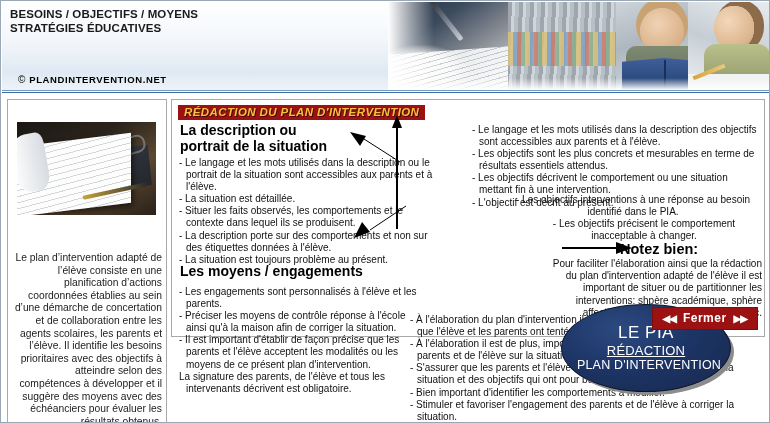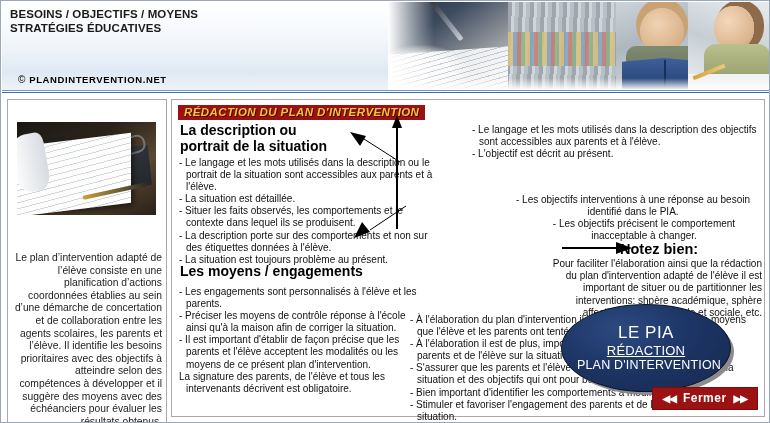--- a/index.html
+++ b/index.html
@@ -123,21 +123,21 @@
     position:absolute;left:1px;top:89px;width:768px;height:5px;
     background:linear-gradient(to bottom,#6f9bc4 0px,#6f9bc4 1px,#ffffff 1px,#ffffff 2px,#3c6ea5 2px,#3c6ea5 3px,#ffffff 3px,#ffffff 5px);
   }
 
   
   .panel{
     position:absolute;background:#ffffff;border:1px solid #a9a9a9;
     box-sizing:border-box;
   }
   #panel-left{left:6px;top:98px;width:160px;height:402px;}
-  #panel-right{left:170px;top:98px;width:594px;height:318px;}
+  #panel-right{left:170px;top:98px;width:594px;height:238px;}
 
   
   #left-photo{
     position:absolute;left:9px;top:22px;width:139px;height:93px;
     background:linear-gradient(150deg,#1a1713 0%,#2b241c 35%,#5c4832 65%,#2a2119 100%);
     overflow:hidden;
   }
   #left-photo .pad{
     position:absolute;left:-4px;top:18px;width:118px;height:70px;
     background:repeating-linear-gradient(-8deg,#fdfdfb 0px,#fdfdfb 5px,#d4d8de 5px,#d4d8de 6px);
@@ -308,20 +308,22 @@
     <div class="blk" id="b-moyens">
       <p class="b">- Les engagements sont personnalisés à l'élève et les parents.</p>
       <p class="b">- Préciser les moyens de contrôle réponse à l'école ainsi qu'à la maison afin de corriger la situation.</p>
       <p class="b">- Il est important d'établir de façon précise que les parents et l'élève acceptent les modalités ou les moyens de ce présent plan d'intervention.</p>
       <p class="b">La signature des parents, de l'élève et tous les intervenants décrivent est obligatoire.</p>
     </div>
 
 
     <div class="blk" id="b-objectifs">
       <p class="b">- Le langage et les mots utilisés dans la description des objectifs sont accessibles aux parents et à l'élève.</p>
+      <p class="b">- Les objectifs sont les plus concrets et mesurables en terme de résultats essentiels attendus.</p>
+      <p class="b">- Les objectifs décrivent le comportement ou une situation mettant fin à une intervention.</p>
       <p class="b">- L'objectif est décrit au présent.</p>
     </div>
 
     <div class="blk" id="b-obj-indent1">- Les objectifs interventions à une réponse au besoin identifié dans le PIA.</div>
     <div class="blk" id="b-obj-indent2">- Les objectifs précisent le comportement inacceptable à changer.</div>
 
     <div class="sec-title" id="t-notez">Notez bien:</div>
 
     <div class="blk" id="b-notez">Pour faciliter l'élaboration ainsi que la rédaction du plan d'intervention adapté de l'élève il est important de situer ou de partitionner les interventions:  shpère académique, sphère affective, sphère familiale et sociale, etc.</div>
 

